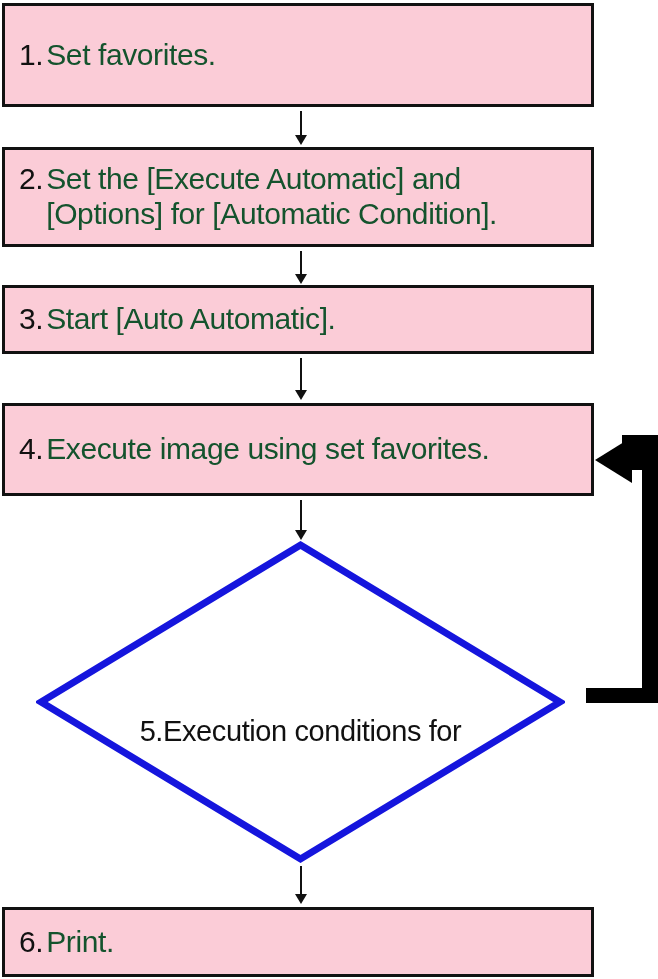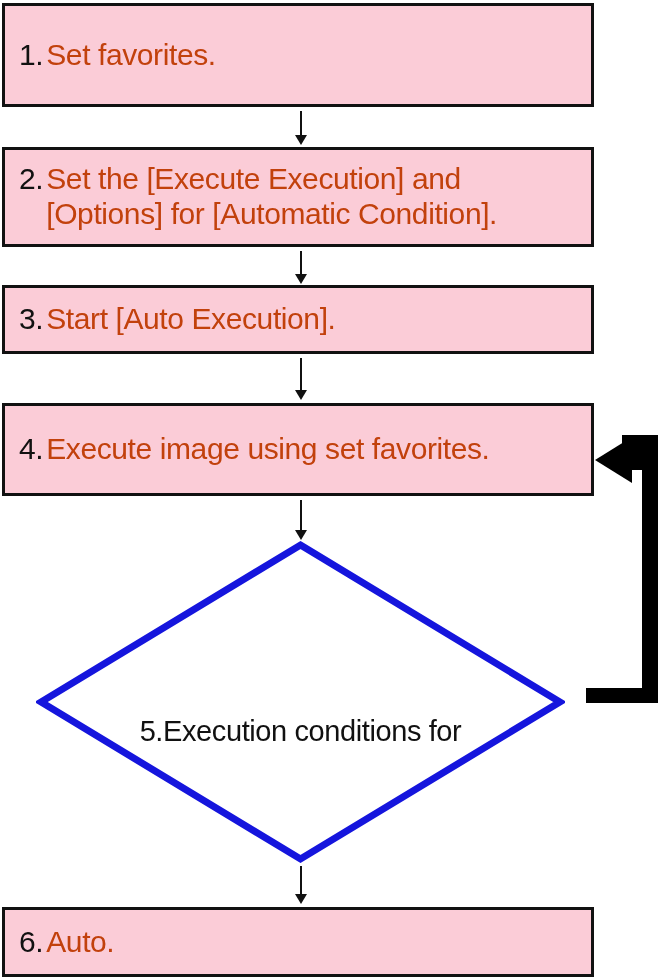--- a/index.html
+++ b/index.html
@@ -44,21 +44,21 @@
     line-height: 1.16;
     color: #111111;
     letter-spacing: -0.4px;
     white-space: pre;
   }
 
   .step-text {
     flex: 1 1 auto;
     font-size: 30px;
     line-height: 1.16;
-    color: #c2410c;
+    color: #14532d;
     letter-spacing: -0.4px;
     padding-left: 3px;
   }
 
   .step-text .l2 { display: block; }
 
   
   #decision-node {
     position: absolute;
     left: 36px;
@@ -146,36 +146,36 @@
 
   <div class="connector" style="top:111px; height:34px;">
     <div class="shaft" style="height:25px;"></div>
     <div class="head" style="top:24px;"></div>
   </div>
 
   <div class="node-box" style="left:2px; top:147px; width:592px; height:100px;">
     <div class="box-body">
       <span class="step-num">2.</span>
       <span class="step-text">
-        <span>Set the [Execute Execution] and</span>
+        <span>Set the [Execute Automatic] and</span>
         <span class="l2">[Options] for [Automatic Condition].</span>
       </span>
     </div>
   </div>
 
   <div class="connector" style="top:251px; height:34px;">
     <div class="shaft" style="height:24px;"></div>
     <div class="head" style="top:23px;"></div>
   </div>
 
   <div class="node-box" style="left:2px; top:285px; width:592px; height:69px;">
     <div class="box-body">
       <span class="step-num">3.</span>
       <span class="step-text">
-        <span>Start [Auto Execution].</span>
+        <span>Start [Auto Automatic].</span>
       </span>
     </div>
   </div>
 
   <div class="connector" style="top:358px; height:44px;">
     <div class="shaft" style="height:33px;"></div>
     <div class="head" style="top:32px;"></div>
   </div>
 
   <div class="node-box" style="left:2px; top:403px; width:592px; height:93px;">
@@ -203,21 +203,21 @@
 
   <div class="connector" style="top:866px; height:40px;">
     <div class="shaft" style="height:29px;"></div>
     <div class="head" style="top:28px;"></div>
   </div>
 
   <div class="node-box" style="left:2px; top:907px; width:592px; height:70px;">
     <div class="box-body">
       <span class="step-num">6.</span>
       <span class="step-text">
-        <span>Auto.</span>
+        <span>Print.</span>
       </span>
     </div>
   </div>
 
   <div id="feedback-loop">
     <svg viewBox="0 0 72 290" xmlns="http://www.w3.org/2000/svg">
 
       <path d="M 0,278 L 72,278 L 72,10 L 36,10 L 36,25 L 56,25 L 56,263 L 0,263 Z" fill="#000000"></path>
 
       <polygon points="9,35 46,12 46,58" fill="#000000"></polygon>

